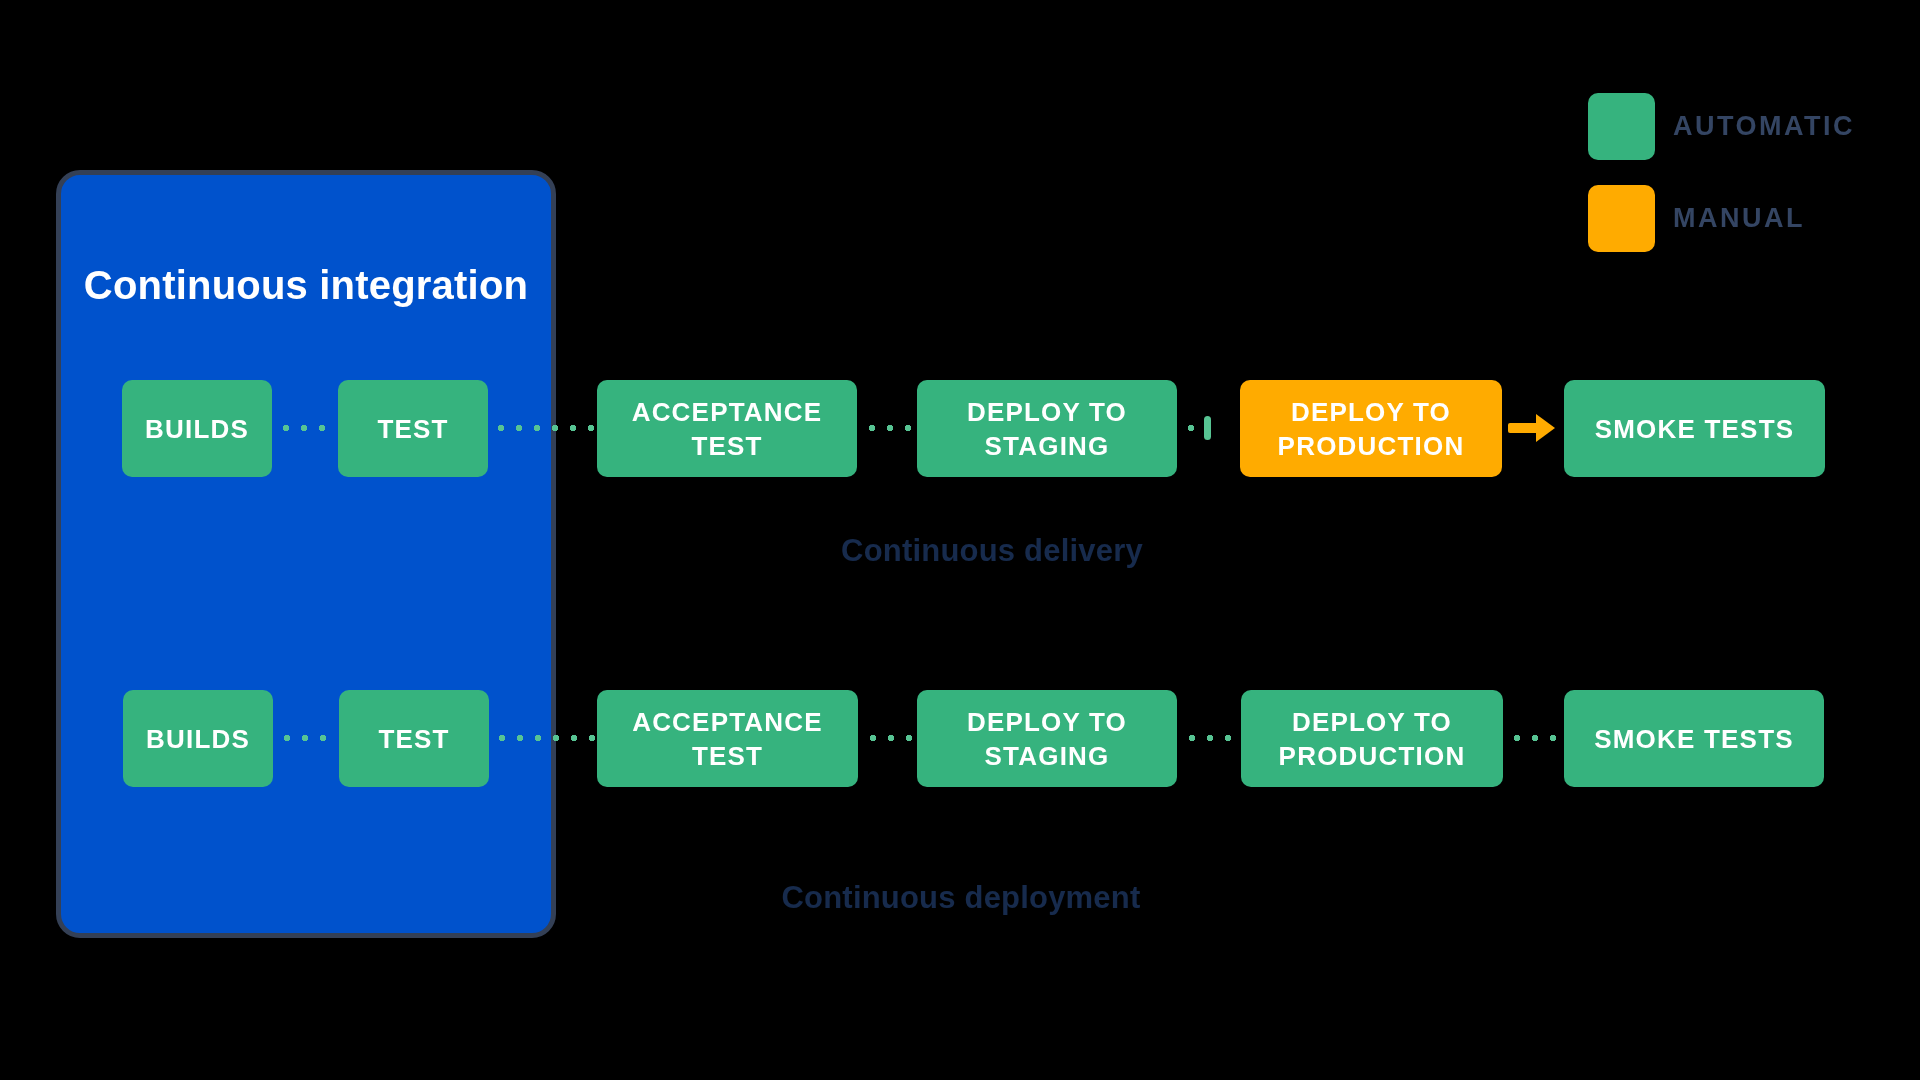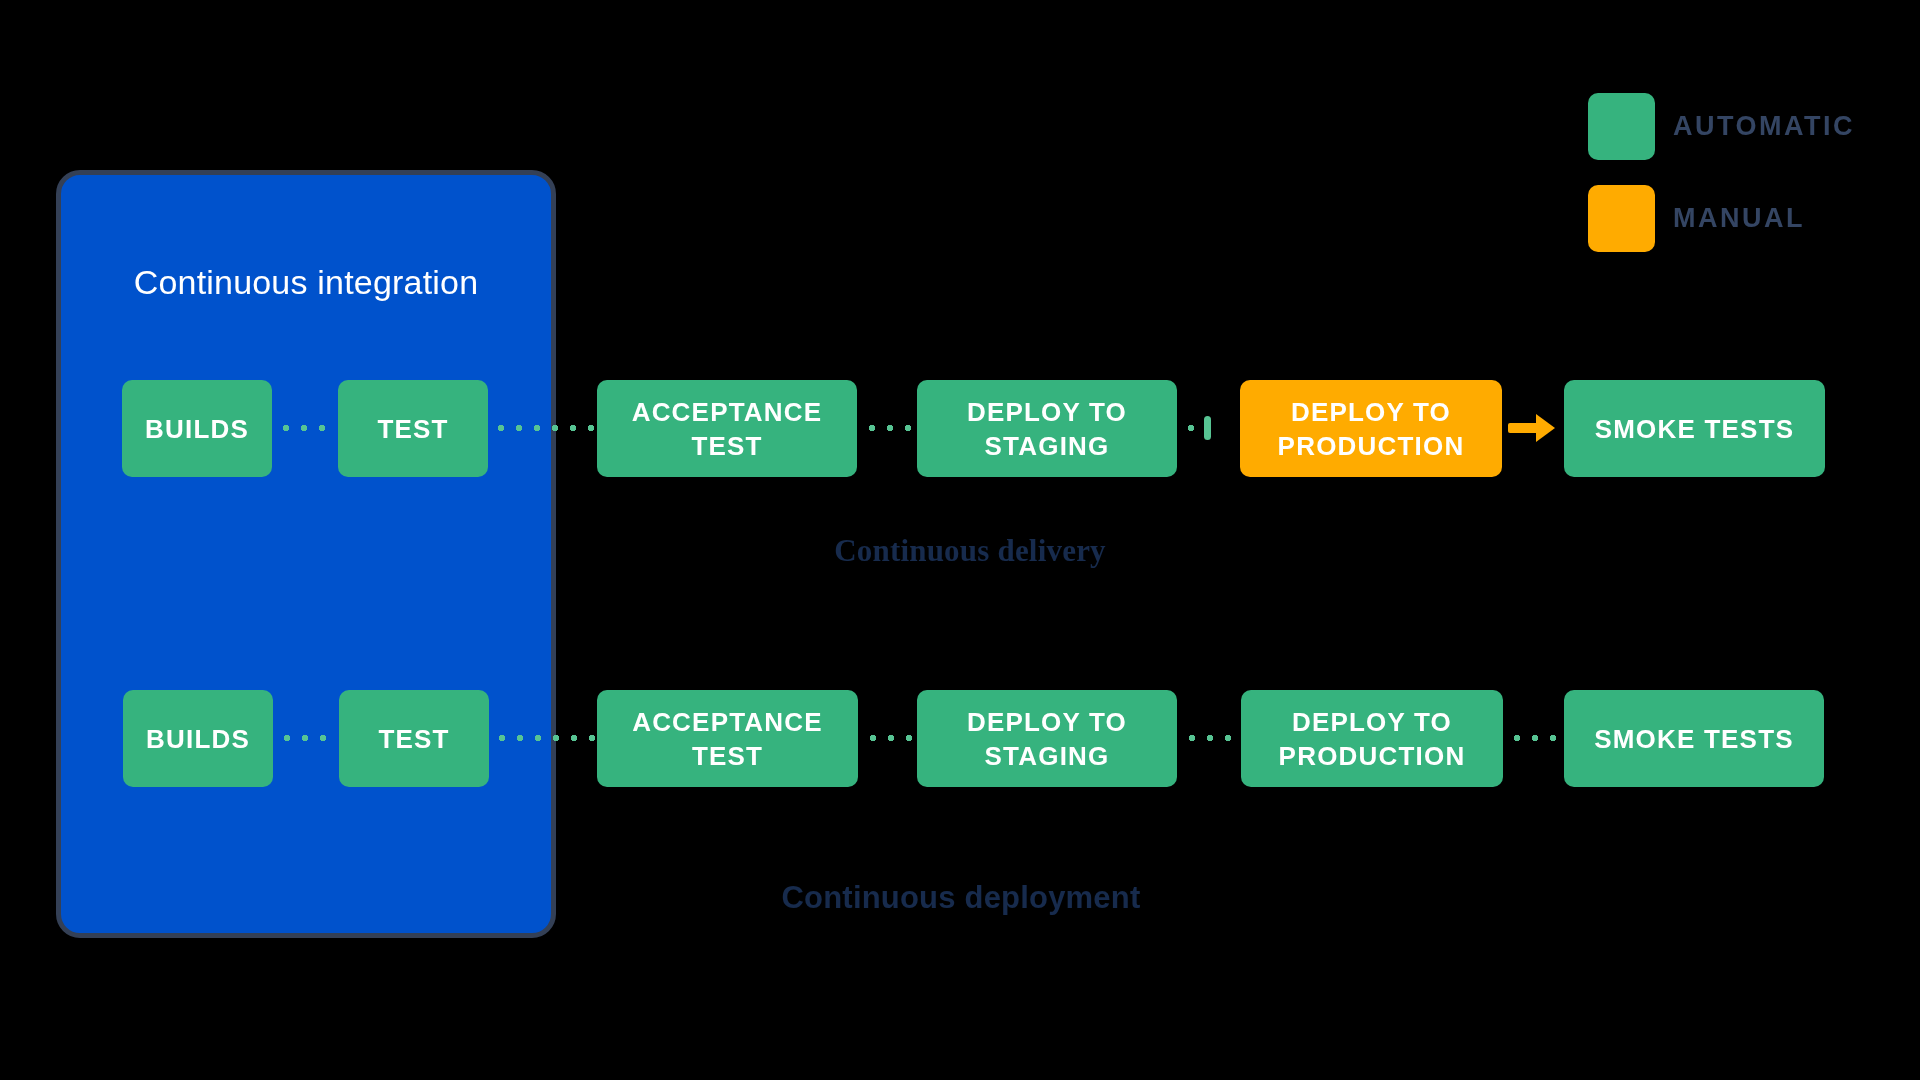--- a/index.html
+++ b/index.html
@@ -17,22 +17,22 @@
     left: 56px; top: 170px;
     width: 500px; height: 768px;
     background: var(--c-container, #0052CC);
     border: 5px solid var(--c-container_border, #344056);
     border-radius: 24px;
   }
   .ci-title {
     margin-top: 88px;
     text-align: center;
     color: var(--c-title_text, #fff);
-    font-size: 34px;
-    font-weight: 400;
+    font-size: 40px;
+    font-weight: 700;
     letter-spacing: 0.2px;
   }
 
   
   .stage {
     position: absolute;
     border-radius: 10px;
     display: flex;
     align-items: center;
     justify-content: center;
@@ -152,21 +152,21 @@
       <svg width="48" height="30" viewBox="0 0 48 30" aria-hidden="true">
         <rect x="0" y="10" width="30" height="10" rx="2" fill="currentColor"></rect>
         <polygon points="28,1 47,15 28,29" fill="currentColor"></polygon>
       </svg>
     </div>
 
     <div class="stage" style="left: 1564px; top: 380px; width: 261px; height: 97px; background: rgb(54, 179, 126);">
       <span class="stage-label">SMOKE TESTS</span>
     </div>
 
-    <div class="row-label" style="left:600px; top:533px;font-family:Liberation Serif, serif;">Continuous delivery</div>
+    <div class="row-label" style="left:622px; top:533px;">Continuous delivery</div>
   </div>
 
   <div>
 
     <div class="stage" style="left: 123px; top: 690px; width: 150px; height: 97px; background: rgb(54, 179, 126);">
       <span class="stage-label">BUILDS</span>
     </div>
 
     <div class="dots" style="left:278px; top:733px; width:57px;"></div>
 

